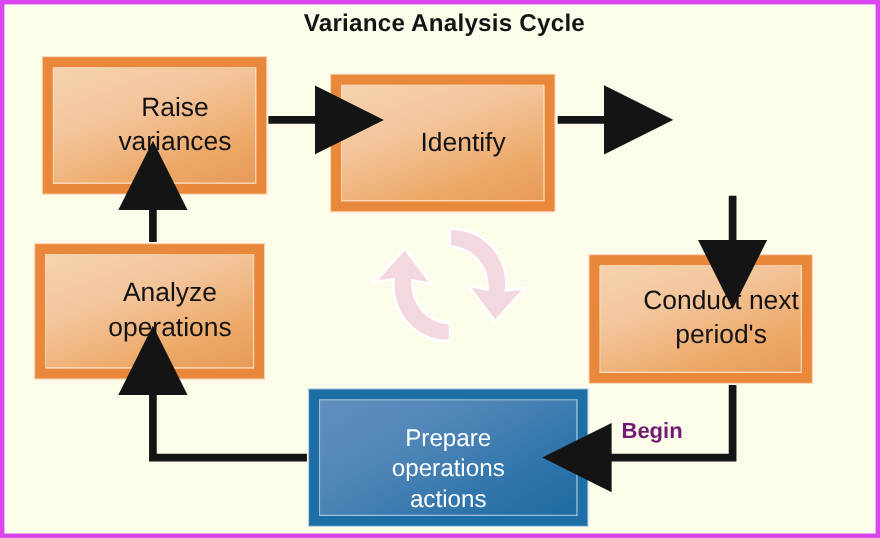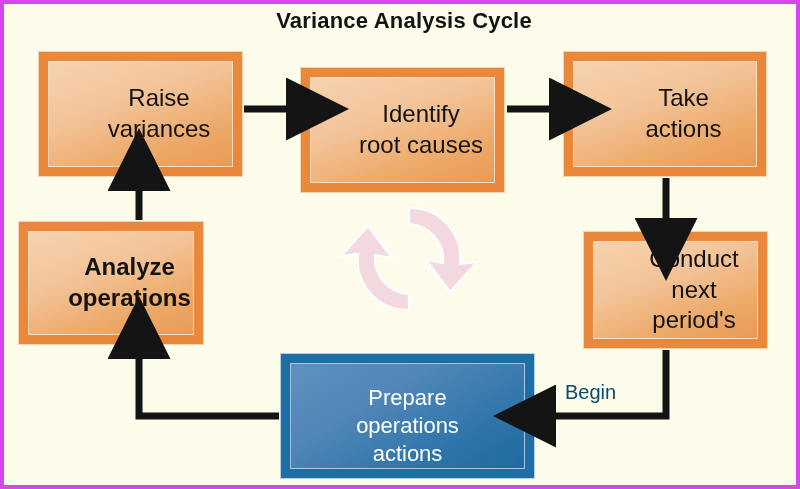--- a/index.html
+++ b/index.html
@@ -84,42 +84,42 @@
     background: linear-gradient(150deg, #5f90bf 0%, #5186b8 35%, #2f75ab 72%, #1e6ba0 100%);
     border: 1px solid rgba(190,215,238,0.8);
     box-sizing: border-box;
     color: #ffffff;
     font-size: 22px;
   }
 
   #box-raise       { left: 35px;  top: 48px;  width: 203px; height: 124px; }
   #box-identify    { left: 297px; top: 64px;  width: 203px; height: 124px; }
   #box-take        { left: 560px; top: 48px;  width: 202px; height: 124px; }
-  #box-conduct     { left: 580px; top: 228px; width: 183px; height: 116px; }
-  #box-analyze     { left: 15px;  top: 218px; width: 184px; height: 122px; font-weight: bold; }
+  #box-conduct     { left: 532px; top: 228px; width: 202px; height: 116px; }
+  #box-analyze     { left: 28px;  top: 218px; width: 208px; height: 122px; }
   #box-prepare     { left: 277px; top: 350px; width: 253px; height: 124px; }
 
   
   #arrows {
     position: absolute;
     left: 0;
     top: 0;
     width: 800px;
     height: 489px;
     pointer-events: none;
   }
 
   
   #begin-label {
     position: absolute;
     left: 561px;
     top: 377px;
     font-size: 20px;
-    font-weight: normal;
-    color: #0c4a6e;
+    font-weight: bold;
+    color: #701a75;
   }
 </style>
 </head>
 <body>
 
 <div id="canvas">
 
   <div id="title">Variance Analysis Cycle</div>
 
   <svg id="watermark" viewBox="0 0 150 130">
@@ -130,29 +130,24 @@
   </svg>
 
   <div class="pbox orange" id="box-raise">
     <div class="inner">
       <span><span>Raise</span><br><span>variances</span></span>
     </div>
   </div>
 
   <div class="pbox orange" id="box-identify">
     <div class="inner">
-      <span><span>Identify</span><br><span>root causes</span></span>
+      <span><span>Identify</span><br></span>
     </div>
   </div>
 
-  <div class="pbox orange" id="box-take">
-    <div class="inner">
-      <span><span>Take</span><br><span>actions</span></span>
-    </div>
-  </div>
 
   <div class="pbox orange" id="box-conduct">
     <div class="inner">
       <span><span>Conduct next</span><br><span>period's</span><br></span>
     </div>
   </div>
 
   <div class="pbox blue" id="box-prepare">
     <div class="inner">
       <span><span>Prepare</span><br><span>operations</span><br><span>actions</span></span>

